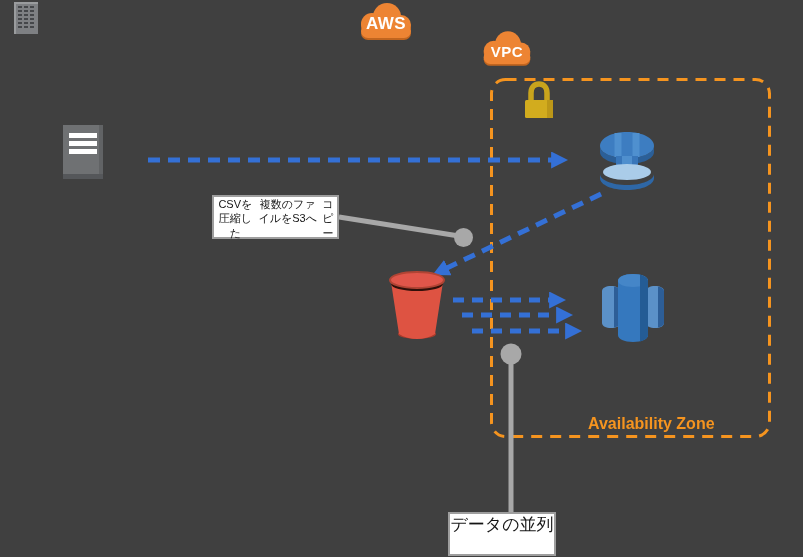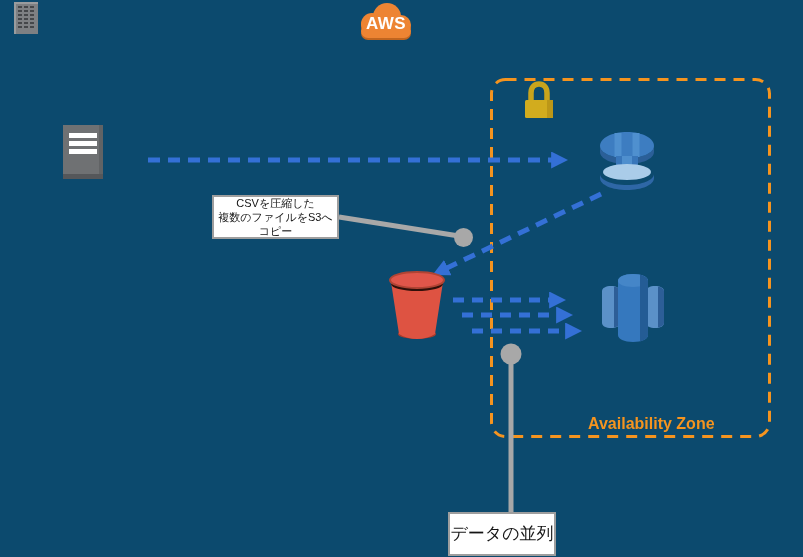--- a/index.html
+++ b/index.html
@@ -1,35 +1,35 @@
 <!DOCTYPE html>
 <html><head>
 <meta charset="utf-8">
 <style>
   html,body{margin:0;padding:0;background:#000;}
   .canvas{
-    position:relative;width:803px;height:557px;background:#0c4a6e;
+    position:relative;width:803px;height:557px;background:#404040;
     overflow:hidden;font-family:"Liberation Sans",sans-serif;
   }
   .abs{position:absolute;}
   .overlay{left:0;top:0;width:803px;height:557px;}
   .cloud{display:flex;align-items:center;justify-content:center;}
   .cloud svg{position:absolute;left:0;top:0;width:100%;height:100%;}
   .cloud-text{position:relative;color:#fff;font-weight:bold;letter-spacing:.5px;}
   .aws-cloud{left:356px;top:2px;width:60px;height:42px;}
   .aws-cloud .cloud-text{font-size:17px;top:1px;}
   .vpc-cloud{left:479px;top:30px;width:56px;height:40px;}
   .vpc-cloud .cloud-text{font-size:15px;top:1px;}
   .az-label{
     left:588px;top:415px;color:#F5941F;font-size:16px;font-weight:bold;
     white-space:nowrap;
   }
   .callout-box{
     position:absolute;background:#ffffff;border:2px solid #9E9E9E;
-    color:#141414;text-align:center;display:flex;flex-direction:column;
+    color:#141414;text-align:center;display:flex;flex-direction:row;
     justify-content:center;box-sizing:border-box;line-height:1.3;
   }
   .callout-box.s3copy{left:212px;top:195px;width:127px;height:44px;font-size:11px;}
   .callout-box.pload{left:448px;top:512px;width:108px;height:44px;font-size:17px;}
   .icon-building{left:11px;top:0;width:30px;height:36px;}
   .icon-server{left:61px;top:123px;width:44px;height:62px;}
   .icon-lock{left:519px;top:78px;width:40px;height:42px;}
   .icon-dynamodb{left:592px;top:122px;width:70px;height:70px;}
   .icon-redshift{left:598px;top:271px;width:70px;height:74px;}
   .icon-s3{left:387px;top:268px;width:60px;height:74px;}
@@ -100,20 +100,37 @@
       <g fill="#ED8433">
         <circle cx="16" cy="22" r="11"></circle>
           <circle cx="31" cy="15" r="14"></circle>
         <circle cx="45" cy="23" r="10"></circle>
           <rect x="5" y="22" width="50" height="14" rx="7"></rect>
       </g>
     </svg>
     <span class="cloud-text">AWS</span>
   </div>
 
+  <div class="abs cloud vpc-cloud">
+    <svg viewBox="0 0 60 42" xmlns="http://www.w3.org/2000/svg">
+      <g fill="#C1651F" transform="translate(0,2)">
+        <circle cx="16" cy="22" r="11"></circle>
+          <circle cx="31" cy="15" r="14"></circle>
+        <circle cx="45" cy="23" r="10"></circle>
+          <rect x="5" y="22" width="50" height="14" rx="7"></rect>
+      </g>
+      <g fill="#ED8433">
+        <circle cx="16" cy="22" r="11"></circle>
+          <circle cx="31" cy="15" r="14"></circle>
+        <circle cx="45" cy="23" r="10"></circle>
+          <rect x="5" y="22" width="50" height="14" rx="7"></rect>
+      </g>
+    </svg>
+    <span class="cloud-text">VPC</span>
+  </div>
 
   <div class="abs az-label">Availability Zone</div>
 
   <svg class="abs icon-lock" viewBox="0 0 40 42" xmlns="http://www.w3.org/2000/svg">
     <path d="M12 24 L12 15 C12 9.5 15.5 6 20 6 C24.5 6 28 9.5 28 15 L28 24" fill="none" stroke="#C9A41C" stroke-width="5.5"></path>
     <rect x="6" y="22" width="28" height="18" rx="1.5" fill="#D2AC1E"></rect>
     <rect x="28" y="22" width="6" height="18" fill="#BC9718"></rect>
   </svg>
 
   <svg class="abs icon-server" viewBox="0 0 44 62" xmlns="http://www.w3.org/2000/svg">

